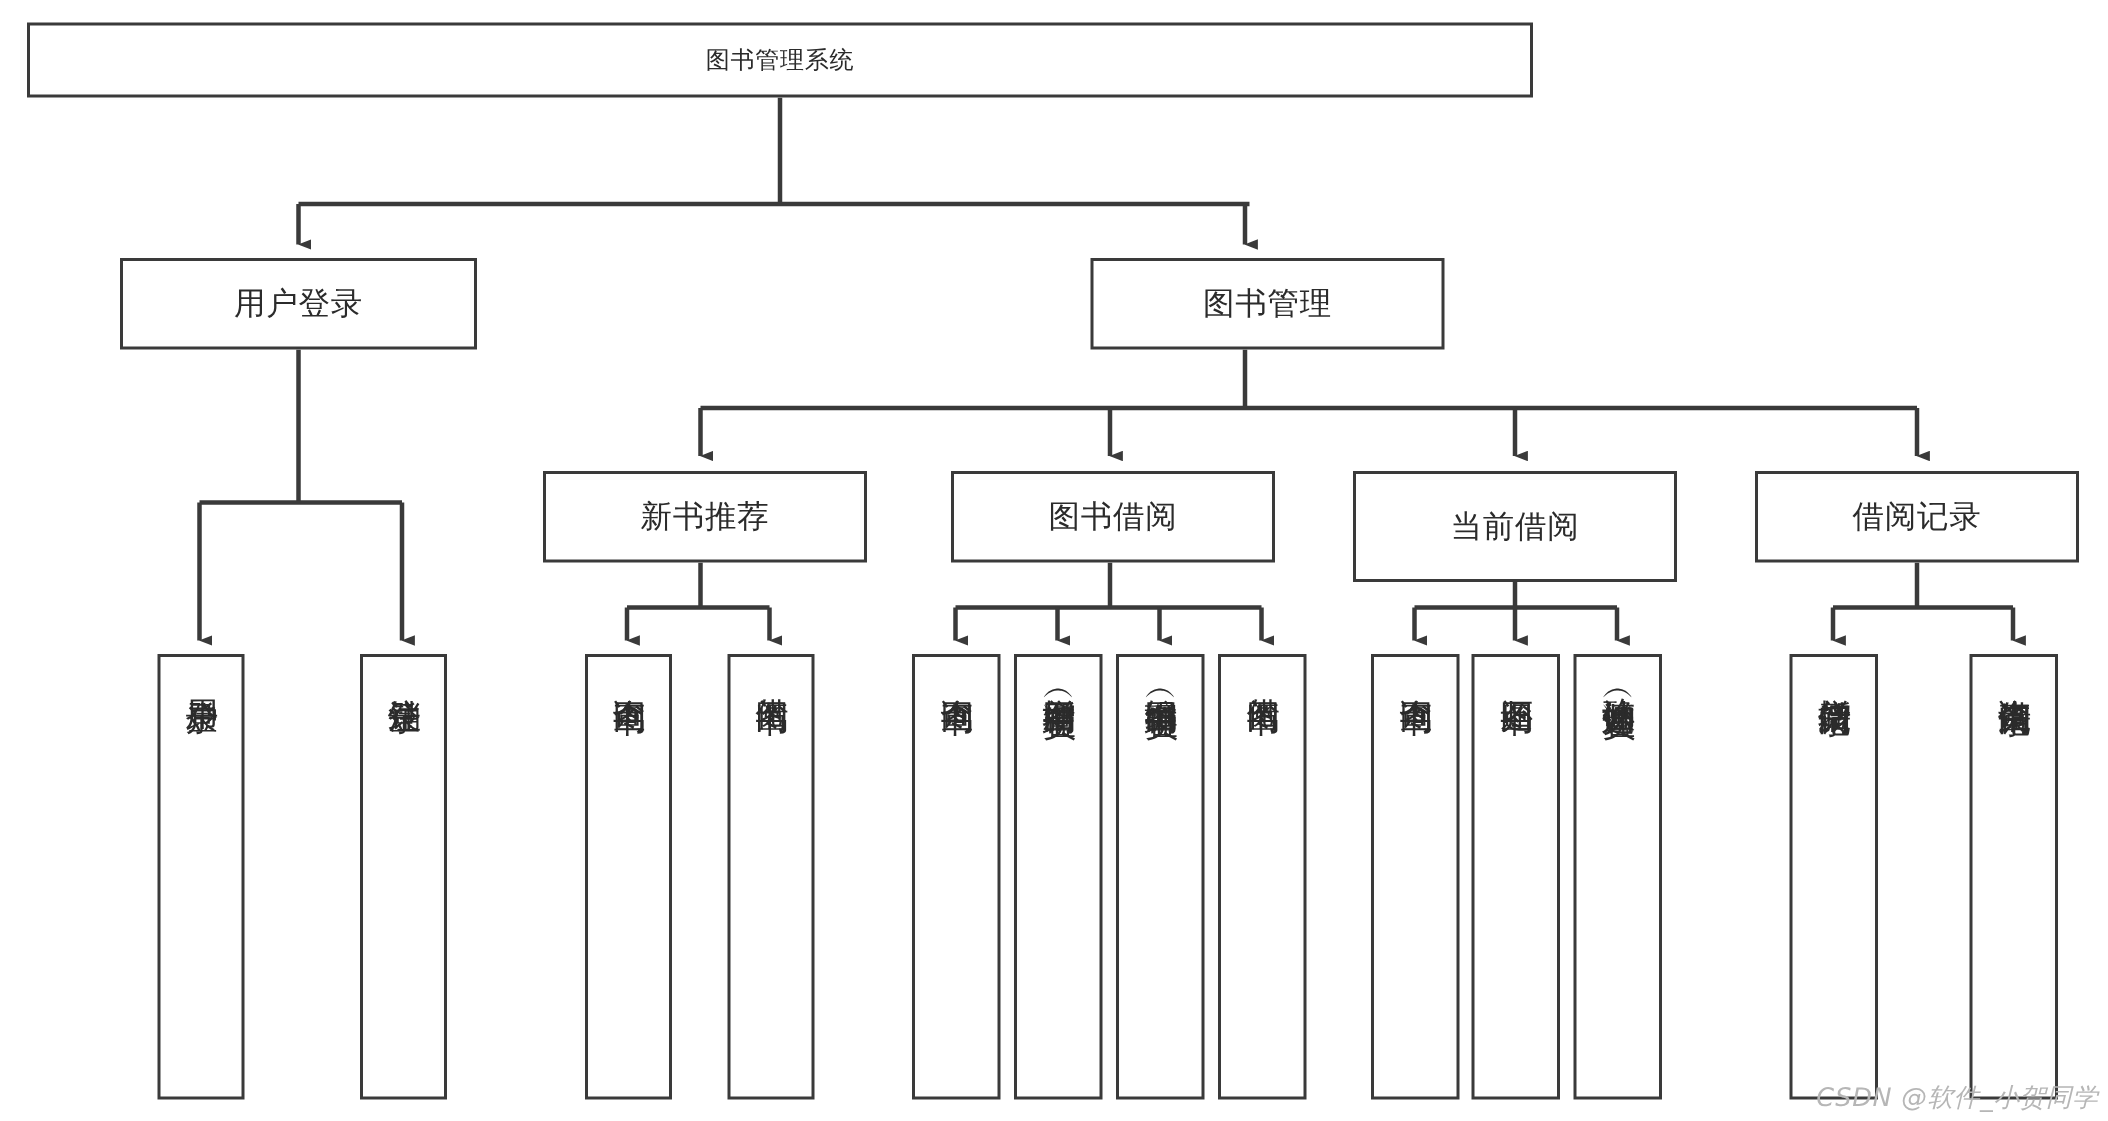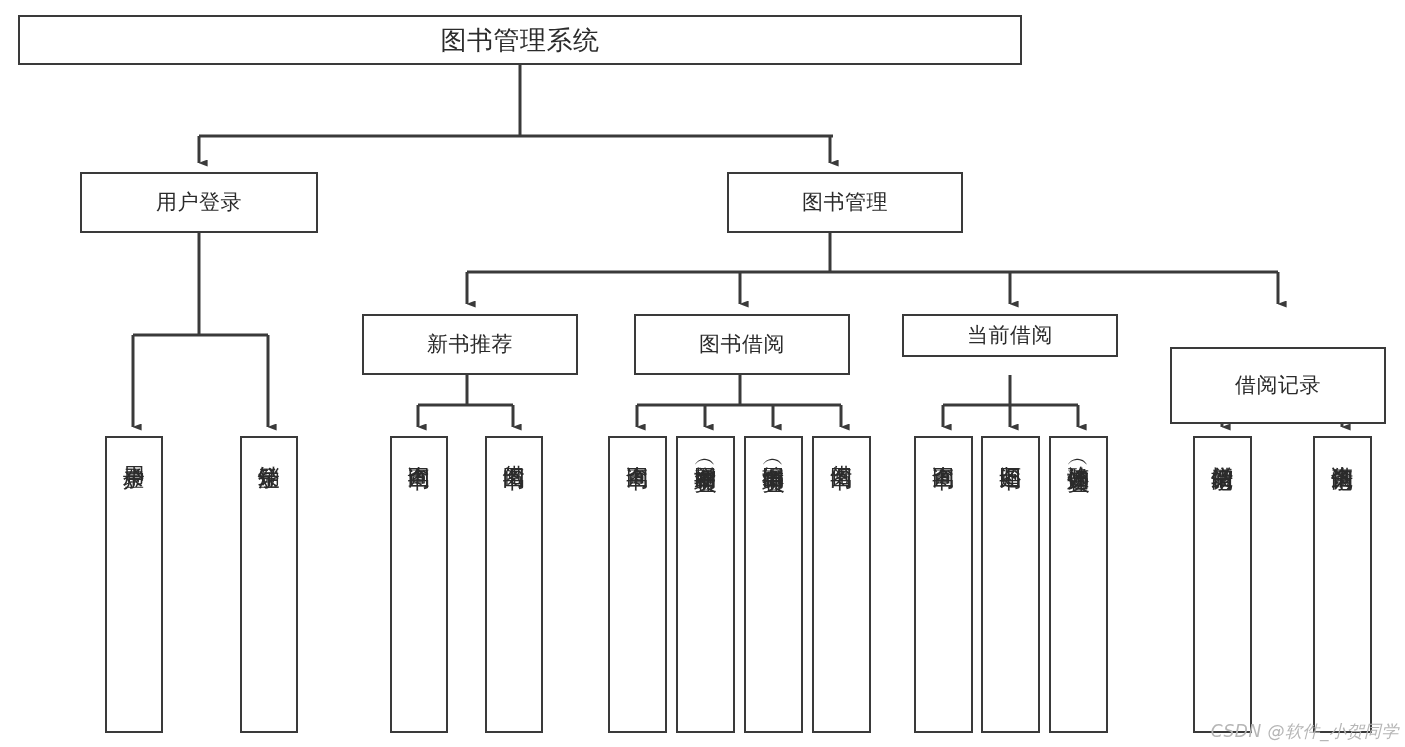--- a/index.html
+++ b/index.html
@@ -41,21 +41,21 @@
     text-align: center;
     line-height: 1.18;
     letter-spacing: 0.5px;
   }
   
   .node.horiz .node-label {
     writing-mode: horizontal-tb;
     font-size: 21px;
   }
   .node.root .node-label {
-    font-size: 26px;
+    font-size: 16px;
   }
   
   .node.vert {
     padding: 10px 0;
     align-items: flex-start;
     justify-content: center;
   }
   .node.vert .node-label {
     writing-mode: vertical-rl;
     text-orientation: upright;
@@ -156,24 +156,24 @@
   <div class="node horiz" style="left:712px; top:172px; width:236px; height:61px;margin-left:15px;">
     <span class="node-label">图书管理</span>
   </div>
 
   <div class="node horiz" style="left:362px; top:314px; width:216px; height:61px;">
     <span class="node-label">新书推荐</span>
   </div>
   <div class="node horiz" style="left:634px; top:314px; width:216px; height:61px;">
     <span class="node-label">图书借阅</span>
   </div>
-  <div class="node horiz" style="left:902px; top:314px; width:216px; height:43px;">
+  <div class="node horiz" style="left:902px; top:314px; width:216px; height:74px;">
     <span class="node-label">当前借阅</span>
   </div>
-  <div class="node horiz" style="left:1170px; top:314px; width:216px; height:77px;margin-top:33px;">
+  <div class="node horiz" style="left:1170px; top:314px; width:216px; height:61px;">
     <span class="node-label">借阅记录</span>
   </div>
 
   <div class="node vert" style="left:105px; top:436px; width:58px; height:297px;">
     <span class="node-label">用户登录</span>
   </div>
   <div class="node vert" style="left:240px; top:436px; width:58px; height:297px;">
     <span class="node-label">注销登录</span>
   </div>
 

